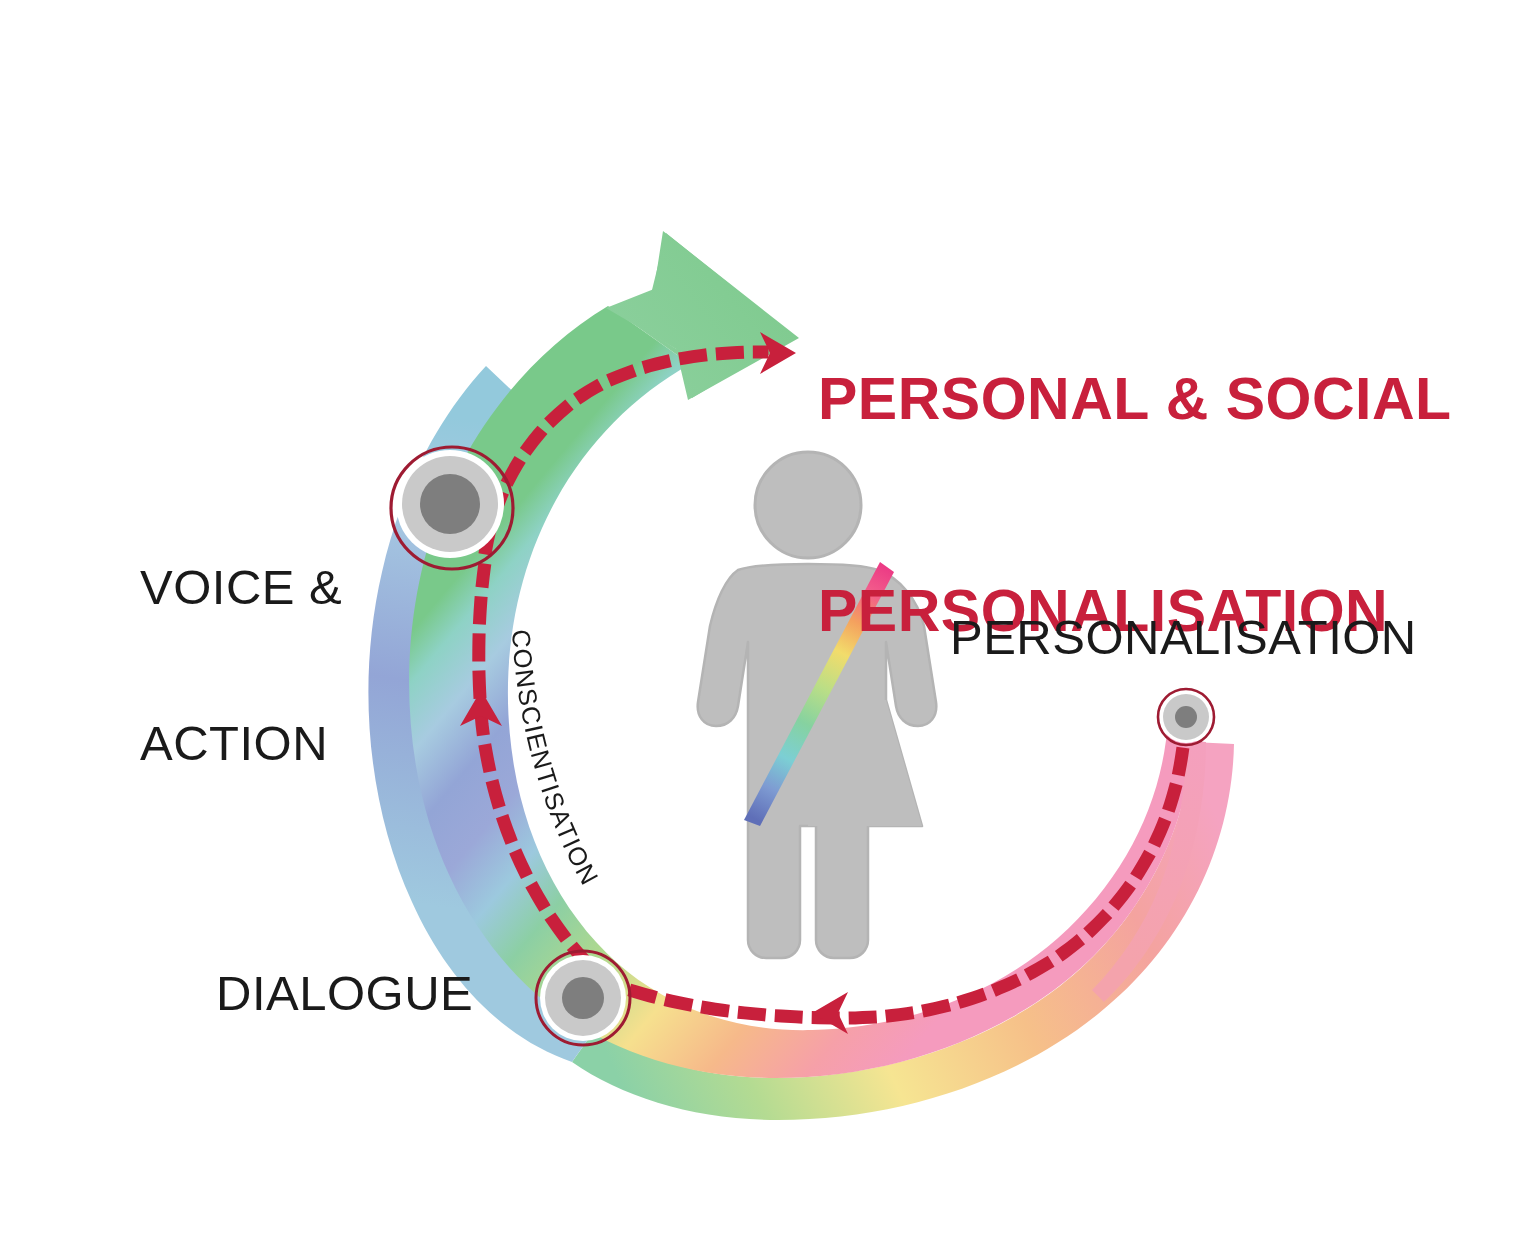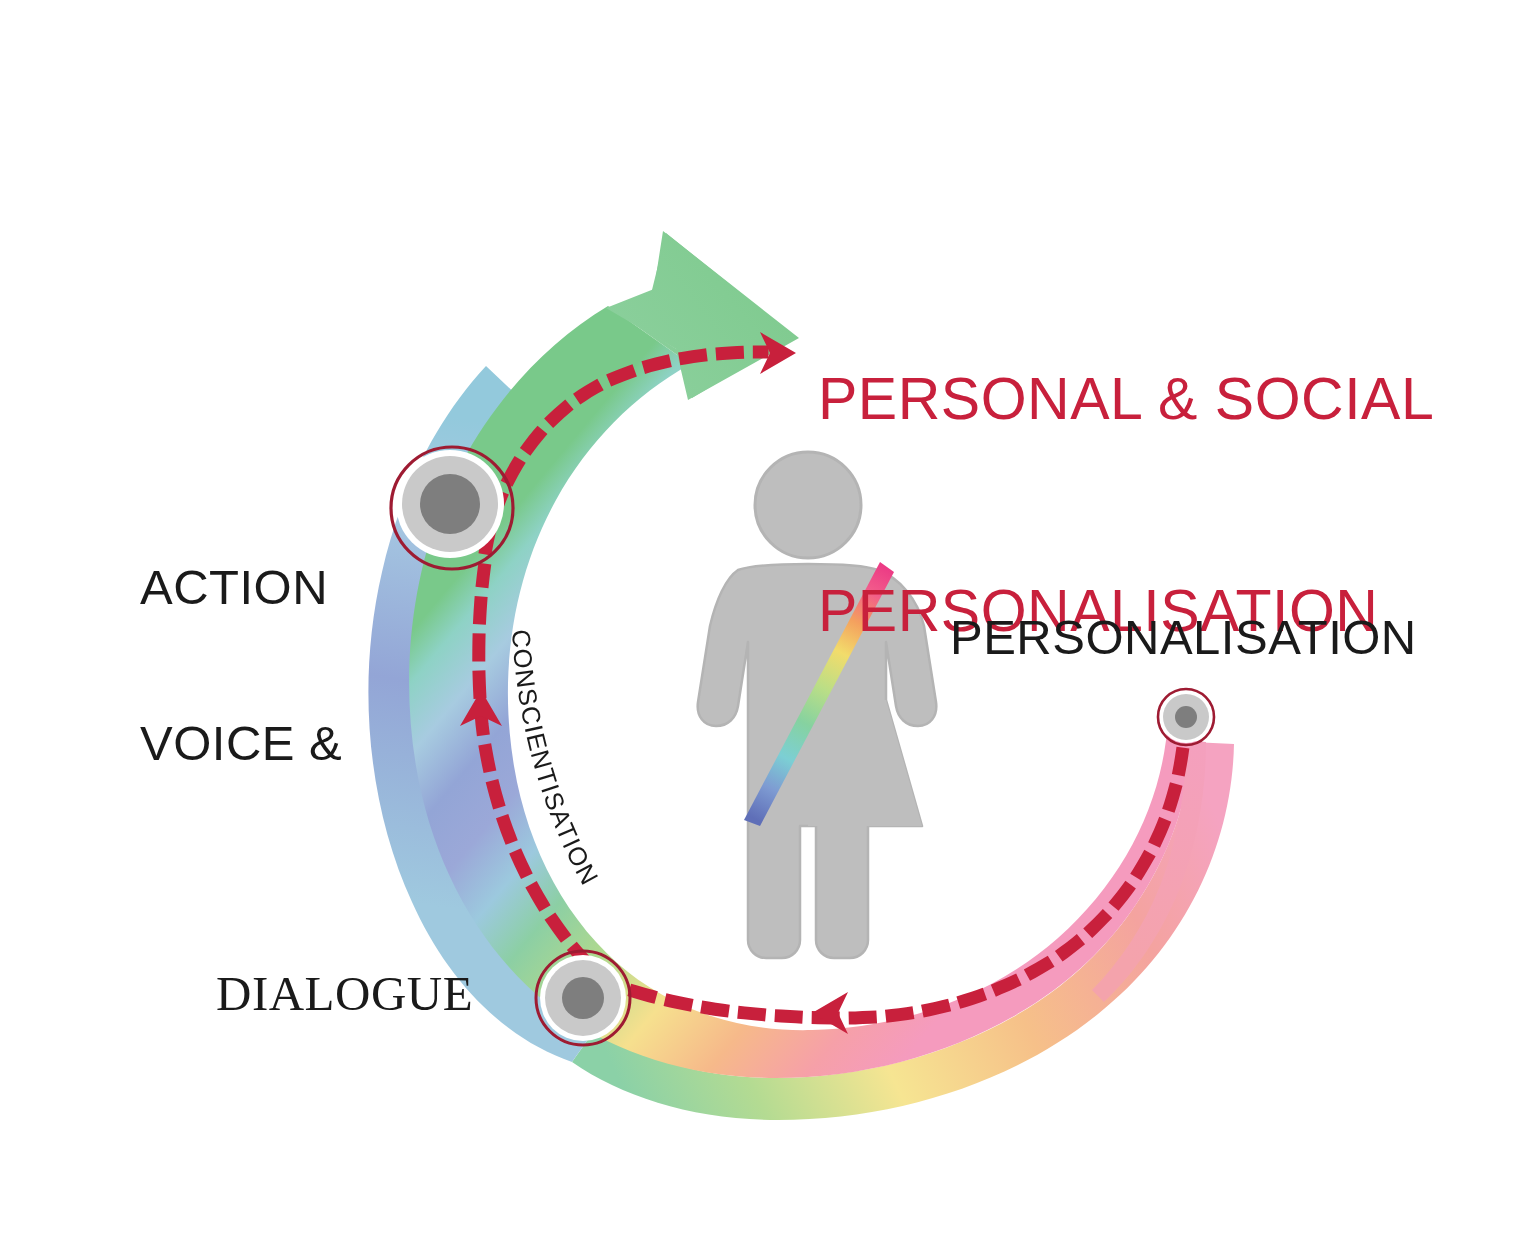--- a/index.html
+++ b/index.html
@@ -40,37 +40,36 @@
     letter-spacing: 0.5px;
     white-space: pre;
     line-height: 1.06;
   }
   #title-transformation {
     left: 818px;
     top: 222px;
     font-size: 59px;
     letter-spacing: 0.5px;
     line-height: 1.2;
-    font-weight: 400;
+    font-weight: 700;
   }
   #title-transformation .line {
     display: block;
   }
   #label-voice-action {
     left: 140px;
     top: 458px;
     font-size: 49px;
     text-align: left;
   }
   #label-voice-action .line { display: block; }
   #label-dialogue {
     left: 216px;
     top: 968px;
     font-size: 49px;
-    font-family: Liberation Serif, serif;
   }
   #label-personalisation {
     left: 950px;
     top: 612px;
     font-size: 49px;
   }
 </style>
 </head>
 <body>
 
@@ -306,21 +305,21 @@
     </g>
 
   </svg>
 
   <div class="label" id="title-transformation" style="color:#C8203C;">
     <span class="line">PERSONAL &amp; SOCIAL</span>
     <span class="line">PERSONALISATION</span>
   </div>
 
   <div class="label" id="label-voice-action">
+    <span class="line">VOICE &amp;</span>
     <span class="line">ACTION</span>
-    <span class="line">VOICE &amp;</span>
   </div>
 
   <div class="label" id="label-dialogue">DIALOGUE</div>
 
   <div class="label" id="label-personalisation">PERSONALISATION</div>
 
 </div>
 
 </body></html>

